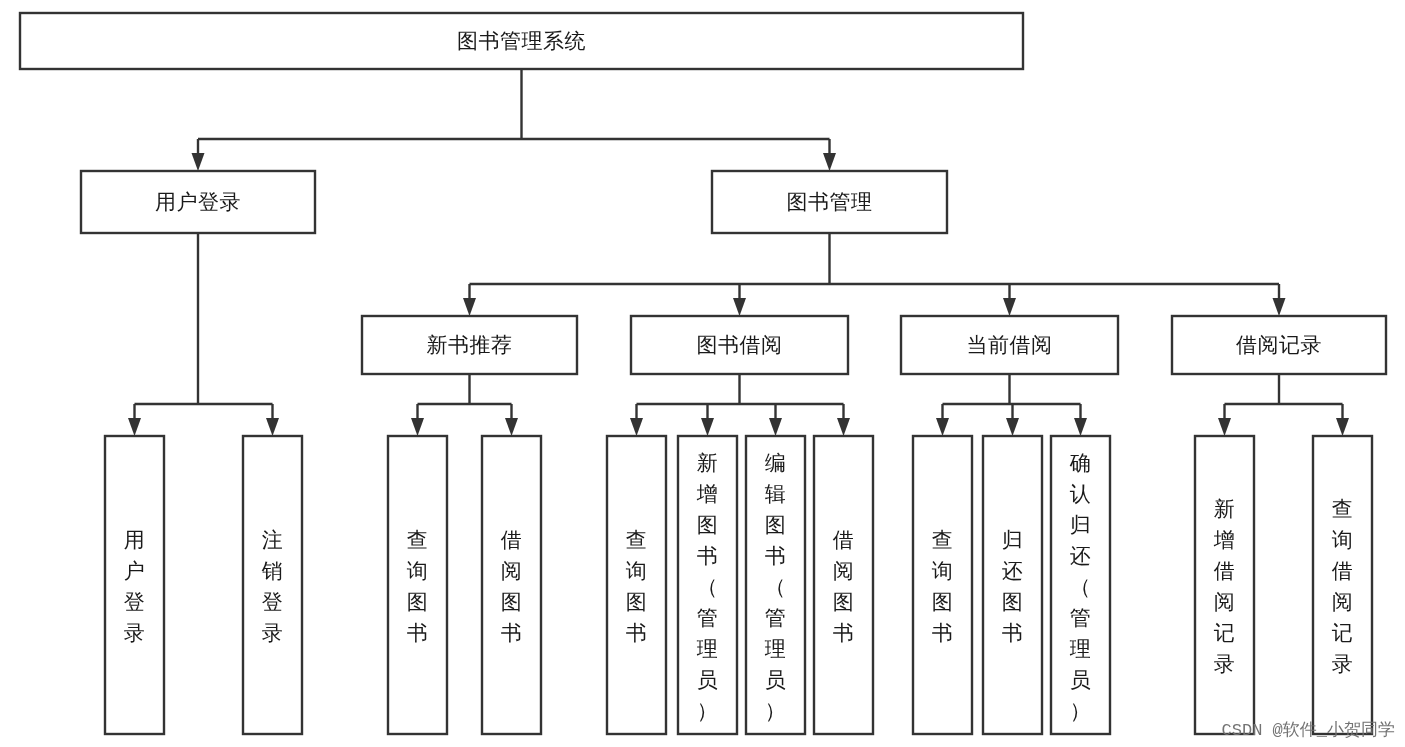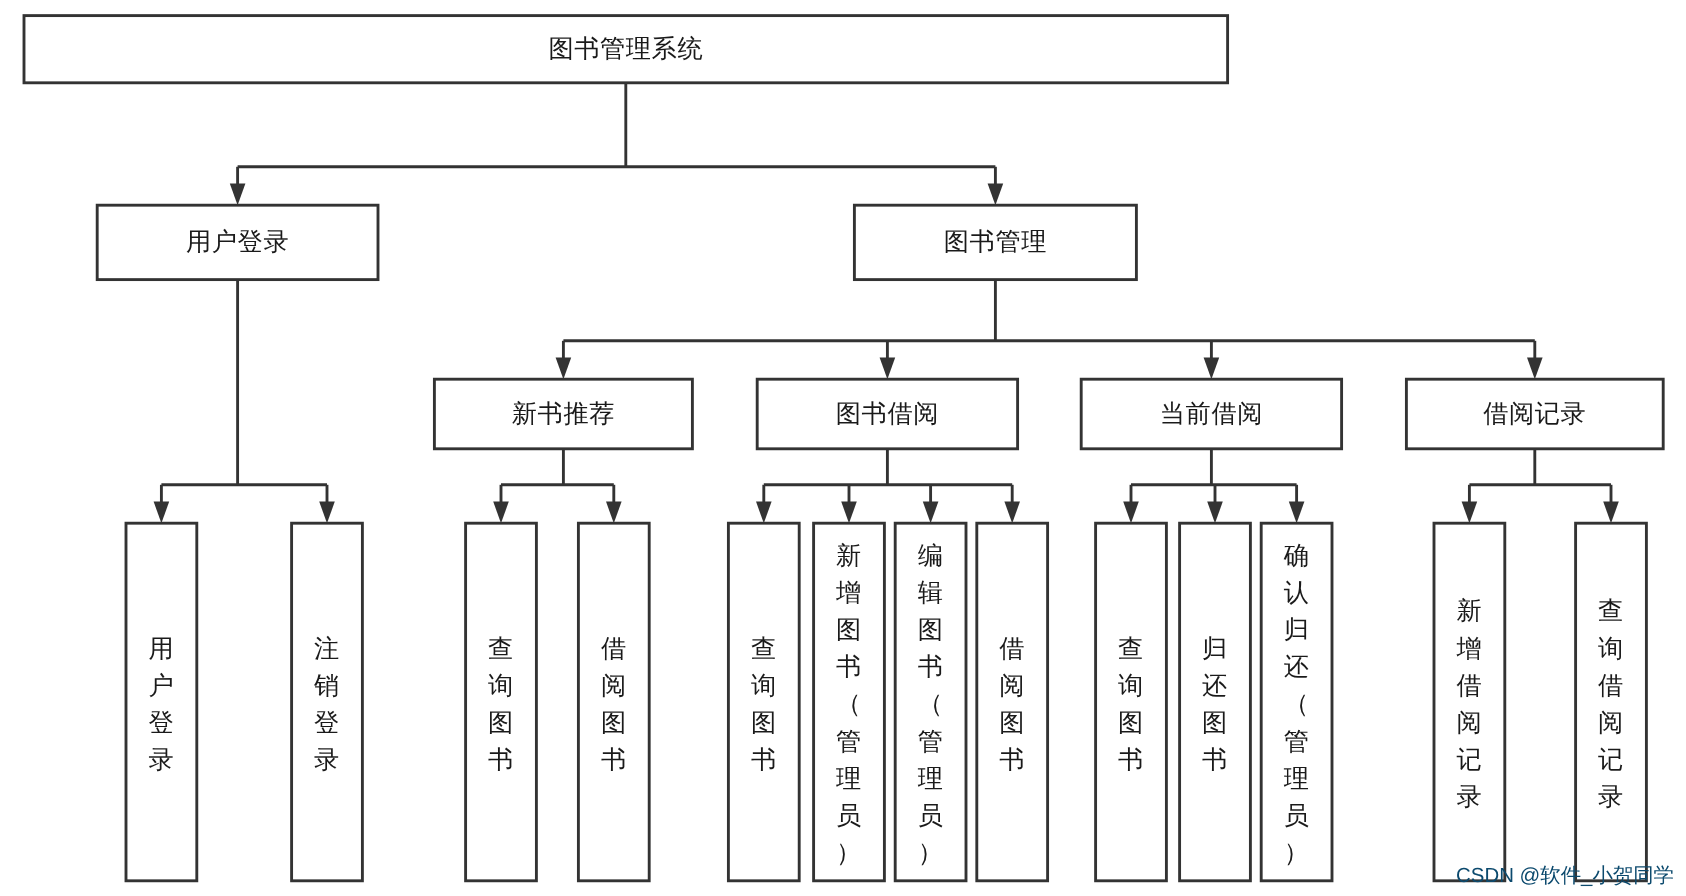--- a/index.html
+++ b/index.html
@@ -52,23 +52,23 @@
   .node-label-v {
     font-family: "Liberation Sans", sans-serif;
     font-size: 21px;
     fill: #1a1a1a;
     letter-spacing: 0.5px;
   }
   .watermark {
     position: absolute;
     right: 10px;
     bottom: 6px;
-    font-family: Liberation Sans, sans-serif;
+    font-family: Liberation Mono, monospace;
     font-size: 17px;
-    color: #0c4a6e;
+    color: #737373;
     white-space: nowrap;
     user-select: none;
   }
 </style>
 </head>
 <body>
 
 <div id="diagram-root">
   <svg class="flow" viewBox="0 0 1405 747" xmlns="http://www.w3.org/2000/svg">
     <g id="connector-layer">

